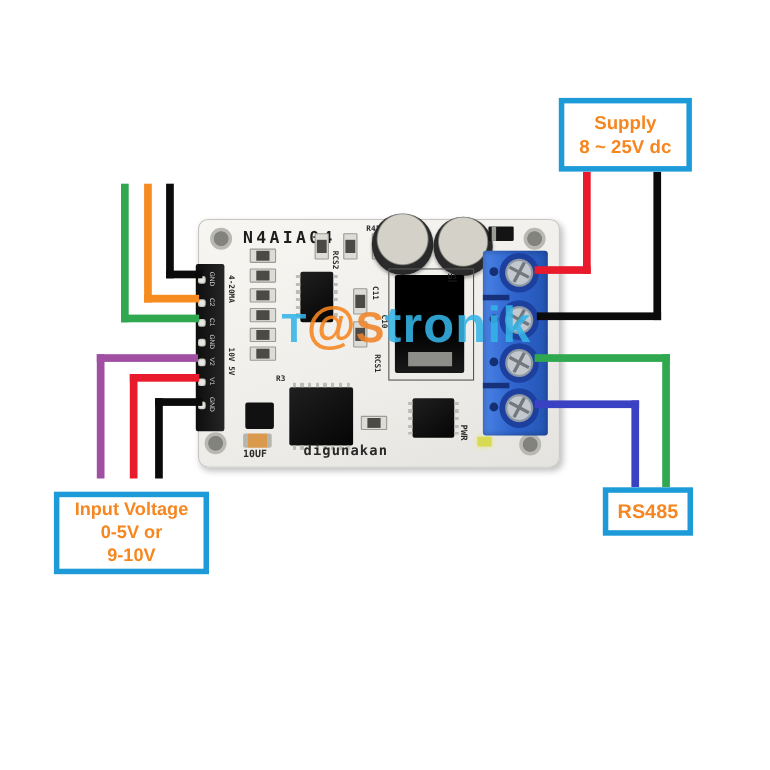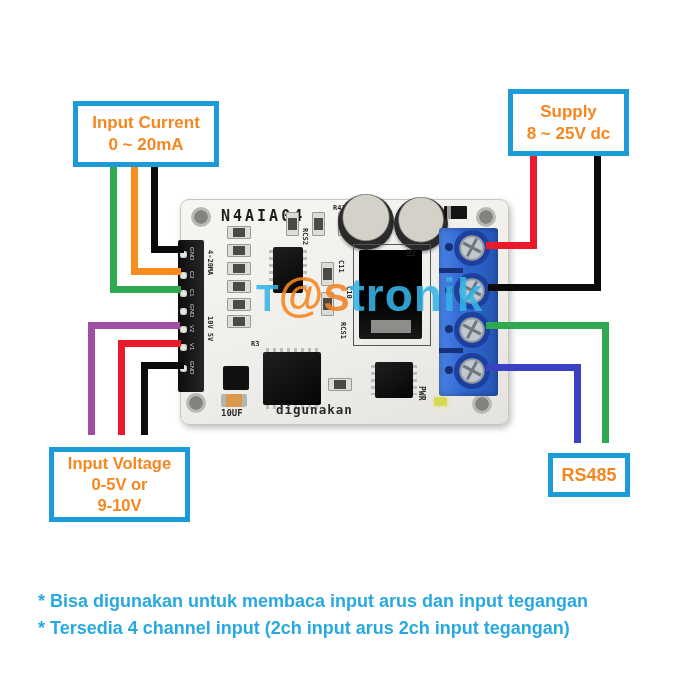--- a/index.html
+++ b/index.html
@@ -7,21 +7,21 @@
          font-family:"Liberation Sans",sans-serif;}
   
   .callout{position:absolute;background:#fff;border:5px solid #1c9bd8;z-index:4;
            display:flex;flex-direction:column;justify-content:center;align-items:center;
            color:#f6861f;font-weight:bold;text-align:center;}
   .callout .ln{line-height:22px;font-size:17px;white-space:nowrap;}
   #box-current{left:73px;top:101px;width:136px;height:56px;}
   #box-supply{left:508px;top:89px;width:111px;height:57px;}
   #box-voltage{left:49px;top:435px;width:131px;height:65px;margin-top:12px;}
   #box-voltage .ln{line-height:21px;font-size:16.5px;}
-  #box-rs485{left:548px;top:443px;width:72px;height:34px;margin-top:10px;}
+  #box-rs485{left:548px;top:443px;width:72px;height:34px;}
   #box-rs485 .ln{font-size:18px;}
   
   .wire{position:absolute;z-index:2;}
   .w-green{background:#2fa84f;} .w-orange{background:#f68b1f;}
   .w-black{background:#0b0b0b;} .w-red{background:#e81a2c;}
   .w-purple{background:#a04fa3;} .w-blue{background:#3a41c2;}
   
   .pcb{position:absolute;left:180px;top:199px;width:327px;height:224px;z-index:1;
        background:linear-gradient(160deg,#f7f6f3 0%,#efeeea 55%,#e4e3df 100%);
        border:1px solid #c6c5c0;border-radius:9px;
@@ -87,24 +87,20 @@
   .wm .c4{color:#35b4e8;font-size:46px;letter-spacing:1px;}
   
   .notes{position:absolute;left:38px;top:588px;z-index:4;color:#29a9e1;font-weight:bold;
          font-size:18px;line-height:27px;white-space:nowrap;}
 </style>
 </head>
 <body>
 
 <div class="stage">
 
-  <div class="callout" id="box-current">
-    <div class="ln">Input Current</div>
-    <div class="ln">0 ~ 20mA</div>
-  </div>
   <div class="callout" id="box-supply">
     <div class="ln">Supply</div>
     <div class="ln">8 ~ 25V dc</div>
   </div>
   <div class="callout" id="box-voltage">
     <div class="ln">Input Voltage</div>
     <div class="ln">0-5V or</div>
     <div class="ln">9-10V</div>
   </div>
   <div class="callout" id="box-rs485">
@@ -228,18 +224,14 @@
       <div class="tdot" style="top:138px;"></div>
       <div class="tdiv" style="top:40px;"></div>
       <div class="tdiv" style="top:120px;"></div>
     </div>
   </div>
 
   <div class="wm">
     <span class="c1">T</span><span class="c2">@</span><span class="c3">S</span><span class="c4">tronik</span>
   </div>
 
-  <div class="notes">
-    <div>* Bisa digunakan untuk membaca input arus dan input tegangan</div>
-    <div>* Tersedia 4 channel input (2ch input arus 2ch input tegangan)</div>
-  </div>
 
 </div>
 
 </body></html>

